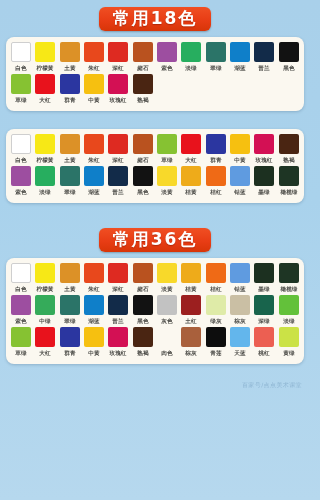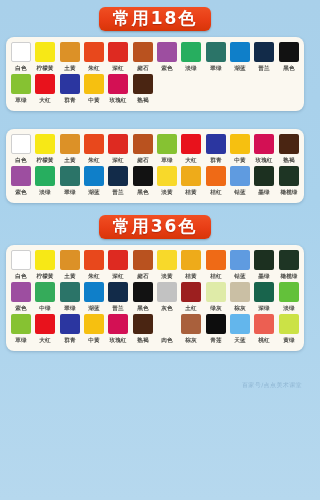--- a/index.html
+++ b/index.html
@@ -96,21 +96,21 @@
     bottom: 6px;
     font-size: 6px;
     color: #8fb6d3;
     letter-spacing: 0.4px;
     white-space: nowrap;
   }
 
   
   #section-18 { padding-top: 7px; }
   #section-24 { padding-top: 12px; }
-  #section-36 { padding-top: 12px; text-align: center; }
+  #section-36 { padding-top: 25px; text-align: center; }
 </style>
 </head>
 <body>
 
 <div class="page">
 
   <div class="section" id="section-18">
     <div class="banner-wrap">
       <div class="banner">
         <span class="banner-text">常用18色</span>

